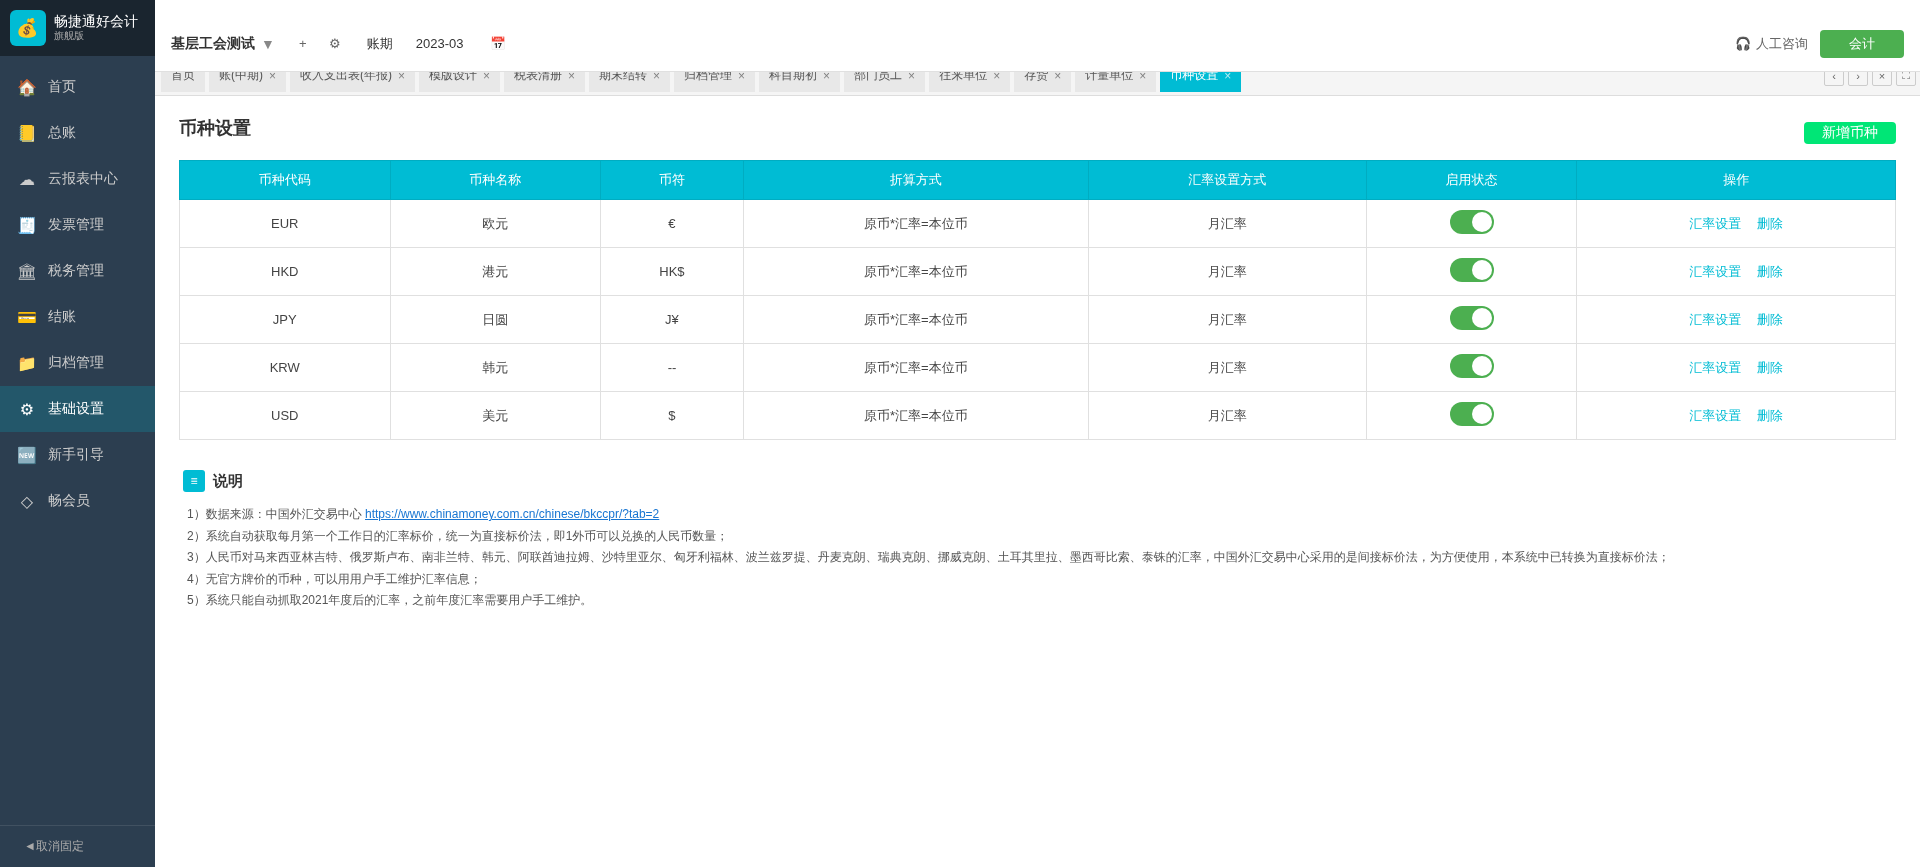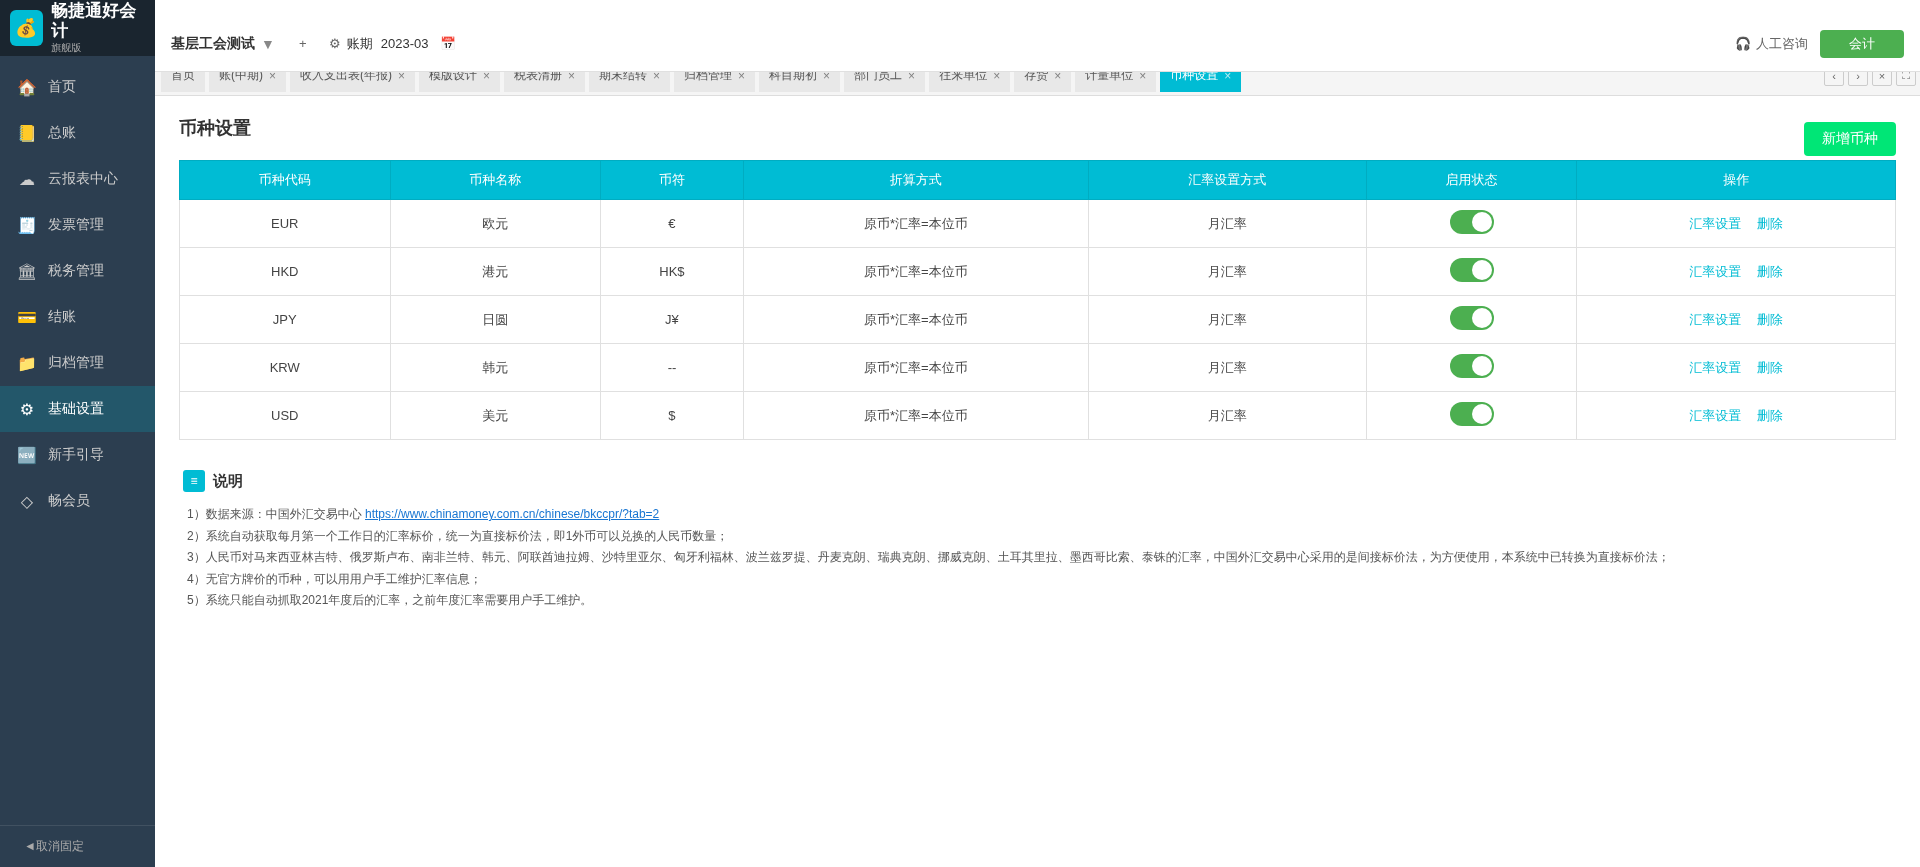--- a/index.html
+++ b/index.html
@@ -6,58 +6,58 @@
     body { font-family: 'Microsoft YaHei', Arial, sans-serif; font-size: 13px; background: #f0f2f5; color: #333; width: 1920px; min-height: 867px; overflow-x: hidden; }
 
     
     .sidebar {
       position: fixed; left: 0; top: 0; width: 155px; height: 100%; background: #2c3e50; color: #fff; display: flex; flex-direction: column;
     }
     .sidebar-logo {
       display: flex; align-items: center; padding: 12px 10px; background: #1a252f; height: 56px;
     }
     .logo-icon { width: 36px; height: 36px; background: #00bcd4; border-radius: 6px; display: flex; align-items: center; justify-content: center; font-size: 18px; color: #fff; margin-right: 8px; }
-    .logo-text { font-size: 17px; font-weight: bold; color: #fff; line-height: 1.2; }
+    .logo-text { font-size: 14px; font-weight: normal; color: #fff; line-height: 1.2; }
     .logo-sub { font-size: 10px; color: #aaa; }
     .sidebar-nav { flex: 1; padding-top: 8px; }
     .nav-item { display: flex; align-items: center; padding: 12px 16px; cursor: pointer; color: #ccc; font-size: 14px; }
     .nav-item.active { background: rgba(0,188,212,0.2); color: #fff; }
     .nav-icon { width: 22px; height: 22px; margin-right: 10px; display: flex; align-items: center; justify-content: center; font-size: 16px; }
     .sidebar-footer { padding: 12px 24px; color: #aaa; font-size: 12px; cursor: pointer; border-top: 1px solid rgba(255,255,255,0.1); }
 
     
     .header {
       position: fixed; left: 155px; top: 16px; right: 0; height: 56px; background: #fff; border-bottom: 1px solid #e0e0e0; display: flex; align-items: center; padding: 0 16px; z-index: 100;
     }
     .header-project { display: flex; align-items: center; font-size: 14px; font-weight: bold; color: #333; }
     .header-project .arrow { margin-left: 6px; color: #888; cursor: pointer; }
     .header-actions { display: flex; align-items: center; margin-left: 16px; gap: 8px; }
     .header-btn { width: 24px; height: 24px; cursor: pointer; color: #666; display: flex; align-items: center; justify-content: center; }
-    .header-period { margin-left: 0; font-size: 13px; color: #333; display: flex; align-items: center; gap: 8px; }
+    .header-period { margin-left: 20px; font-size: 13px; color: #333; display: flex; align-items: center; gap: 23px; }
     .header-right { margin-left: auto; display: flex; align-items: center; gap: 12px; }
     .help-btn { display: flex; align-items: center; gap: 4px; color: #666; font-size: 13px; cursor: pointer; }
     .account-btn { background: #4caf50; color: #fff; border: none; padding: 5px 29px; border-radius: 4px; cursor: pointer; font-size: 13px; }
 
     
     .tabs-bar {
       position: fixed; left: 155px; top: 56px; right: 0; height: 40px; background: #f5f5f5; border-bottom: 1px solid #ddd; display: flex; align-items: center; padding: 0 4px; z-index: 99; overflow: hidden;
     }
     .tab-item { display: flex; align-items: center; padding: 0 10px; height: 32px; border-radius: 4px 4px 0 0; font-size: 12px; cursor: pointer; white-space: nowrap; margin: 0 2px; color: #555; background: #e8e8e8; }
     .tab-item.active { background: #00bcd4; color: #fff; }
     .tab-close { margin-left: 6px; font-size: 12px; color: inherit; opacity: 0.7; }
     .tabs-nav { display: flex; align-items: center; margin-left: auto; gap: 4px; }
     .tabs-nav-btn { width: 20px; height: 20px; display: flex; align-items: center; justify-content: center; cursor: pointer; color: #666; border: 1px solid #ccc; border-radius: 2px; font-size: 11px; }
 
     
     .main { margin-left: 155px; padding-top: 96px; min-height: 867px; background: #fff; }
     .page-content { padding: 20px 24px; }
 
     
     .page-title { font-size: 18px; font-weight: bold; color: #333; margin-bottom: 20px; }
-    .new-btn { float: right; background: #00e676; color: #fff; border: none; padding: 8px 18px; border-radius: 4px; font-size: 14px; cursor: pointer; margin-top: -38px; }
+    .new-btn { float: right; background: #00e676; color: #fff; border: none; padding: 2px 18px; border-radius: 4px; font-size: 14px; cursor: pointer; margin-top: -38px; }
 
     
     .data-table { width: 100%; border-collapse: collapse; }
     .data-table th { background: #00bcd4; color: #fff; padding: 10px 14px; text-align: center; font-size: 13px; font-weight: normal; border: 1px solid #00acc1; }
     .data-table td { padding: 10px 14px; text-align: center; border: 1px solid #e0e0e0; font-size: 13px; color: #444; background: #fff; }
     .action-link { color: #00bcd4; cursor: pointer; text-decoration: none; font-size: 13px; }
     .action-delete { color: #00bcd4; cursor: pointer; margin-left: 12px; font-size: 13px; }
 
     
     .toggle { display: inline-block; width: 44px; height: 24px; background: #4caf50; border-radius: 12px; position: relative; cursor: pointer; }

